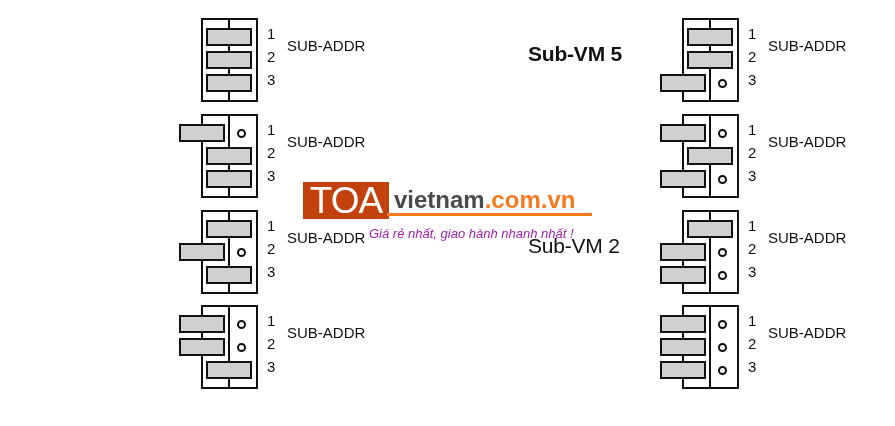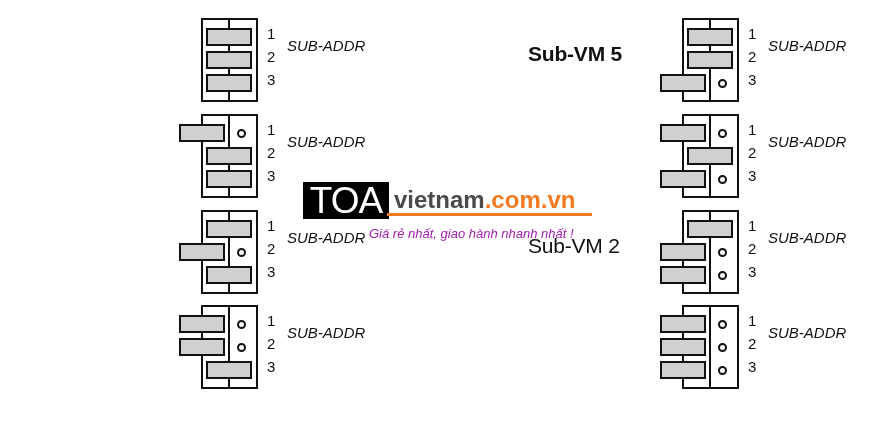--- a/index.html
+++ b/index.html
@@ -7,23 +7,23 @@
          font-family:"Liberation Sans", sans-serif; color:#1a1a1a; }
   .unit { position:absolute; width:420px; height:96px; }
   .vm-label { position:absolute; left:0; font-size:21px; color:#111; letter-spacing:-0.2px; }
   .sw-body { position:absolute; border:2px solid #111; background:#fff; box-sizing:border-box; }
   .sw-div { position:absolute; top:0; bottom:0; width:2px; background:#111; }
   .slot { position:absolute; height:18px; width:46px; background:#d0d0d0;
           border:2px solid #111; box-sizing:border-box; }
   .hole { position:absolute; width:9px; height:9px; border:2px solid #111;
           border-radius:50%; box-sizing:border-box; background:#fff; }
   .pin-num { position:absolute; font-size:15px; color:#111; }
-  .addr { position:absolute; font-size:15px; color:#111;font-style:italic; }
+  .addr { position:absolute; font-size:15px; color:#111; }
   .wm { position:absolute; left:303px; top:182px; }
-  .wm-toa { position:absolute; left:0; top:0; height:37px; width:86px; background:#000000;
+  .wm-toa { position:absolute; left:0; top:0; height:37px; width:86px; background:#c2410c;
             color:#fff; font-size:37px; line-height:37px; text-align:center; letter-spacing:-1px; }
   .wm-bar { position:absolute; left:84px; top:31px; width:205px; height:3px; background:#f47a20; }
   .wm-site { position:absolute; left:91px; top:5px; font-size:24px; font-weight:bold; white-space:nowrap; line-height:26px; }
   .wm-site .a { color:#4a4a4a; }
   .wm-site .b { color:#f47a20; }
   .wm-slogan { position:absolute; left:66px; top:44px; font-size:13px; font-style:italic;
                color:#a21caf; white-space:nowrap; }
 </style>
 </head>
 <body>

